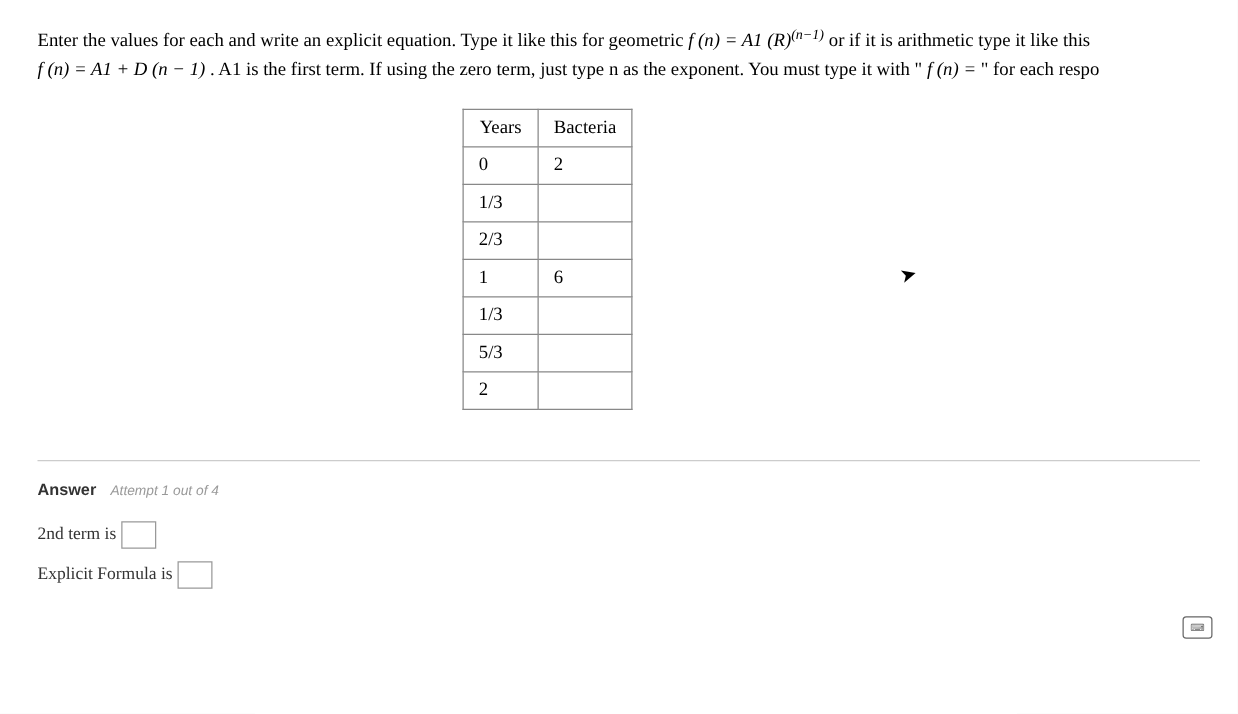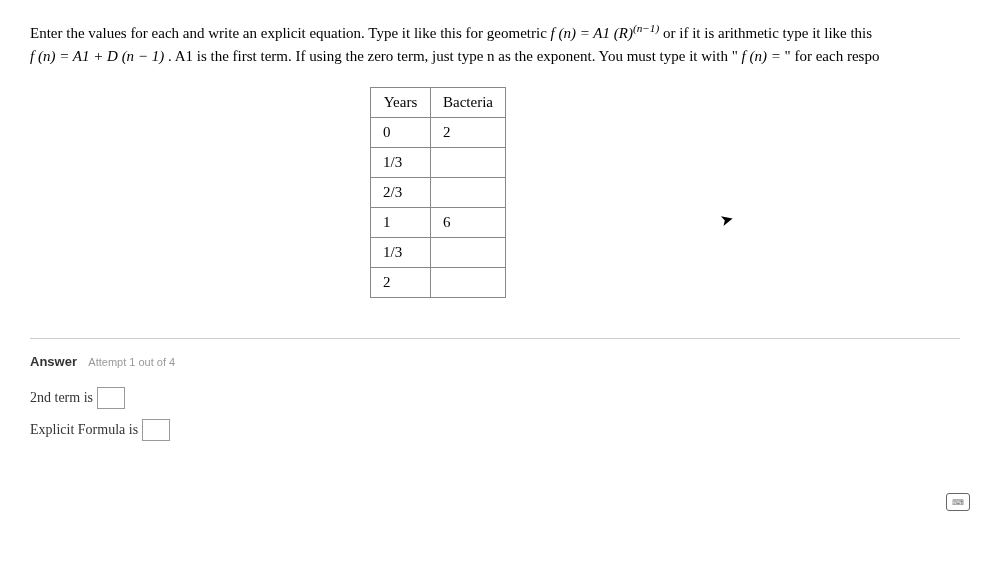--- a/index.html
+++ b/index.html
@@ -58,20 +58,21 @@
     }
     .answer-label {
       font-weight: bold;
       color: #333;
       font-size: 13px;
     }
     .attempt-text {
       color: #999;
       font-size: 11px;
       margin-left: 8px;
+      font-style: italic;
     }
     .answer-row {
       display: flex;
       align-items: center;
       margin-bottom: 10px;
       font-size: 13px;
       color: #333;
     }
     .answer-row .label {
       font-family: "Times New Roman", serif;
@@ -149,20 +150,24 @@
         </tr>
       <tr>
           <td>1</td>
           <td>6</td>
         </tr>
       <tr>
           <td>1/3</td>
           <td></td>
         </tr>
       <tr>
+          <td>5/3</td>
+          <td></td>
+        </tr>
+      <tr>
           <td>2</td>
           <td></td>
         </tr>
     </tbody>
   </table>
 
   <div class="answer-section">
     <div class="answer-header">
       <span class="answer-label">Answer</span>
       <span class="attempt-text">Attempt 1 out of 4</span>

